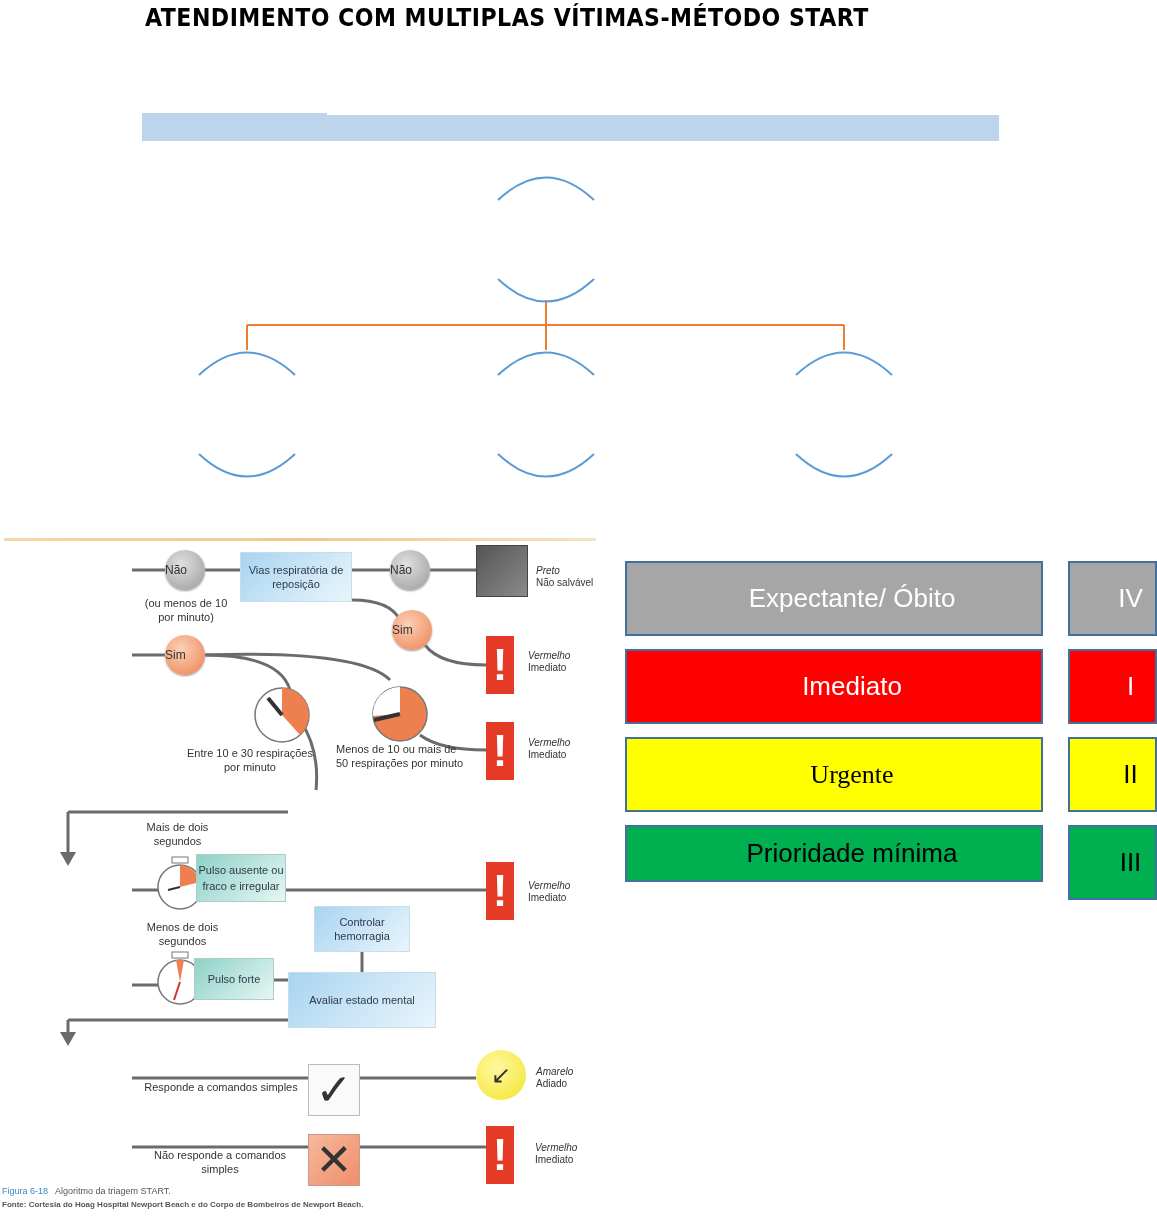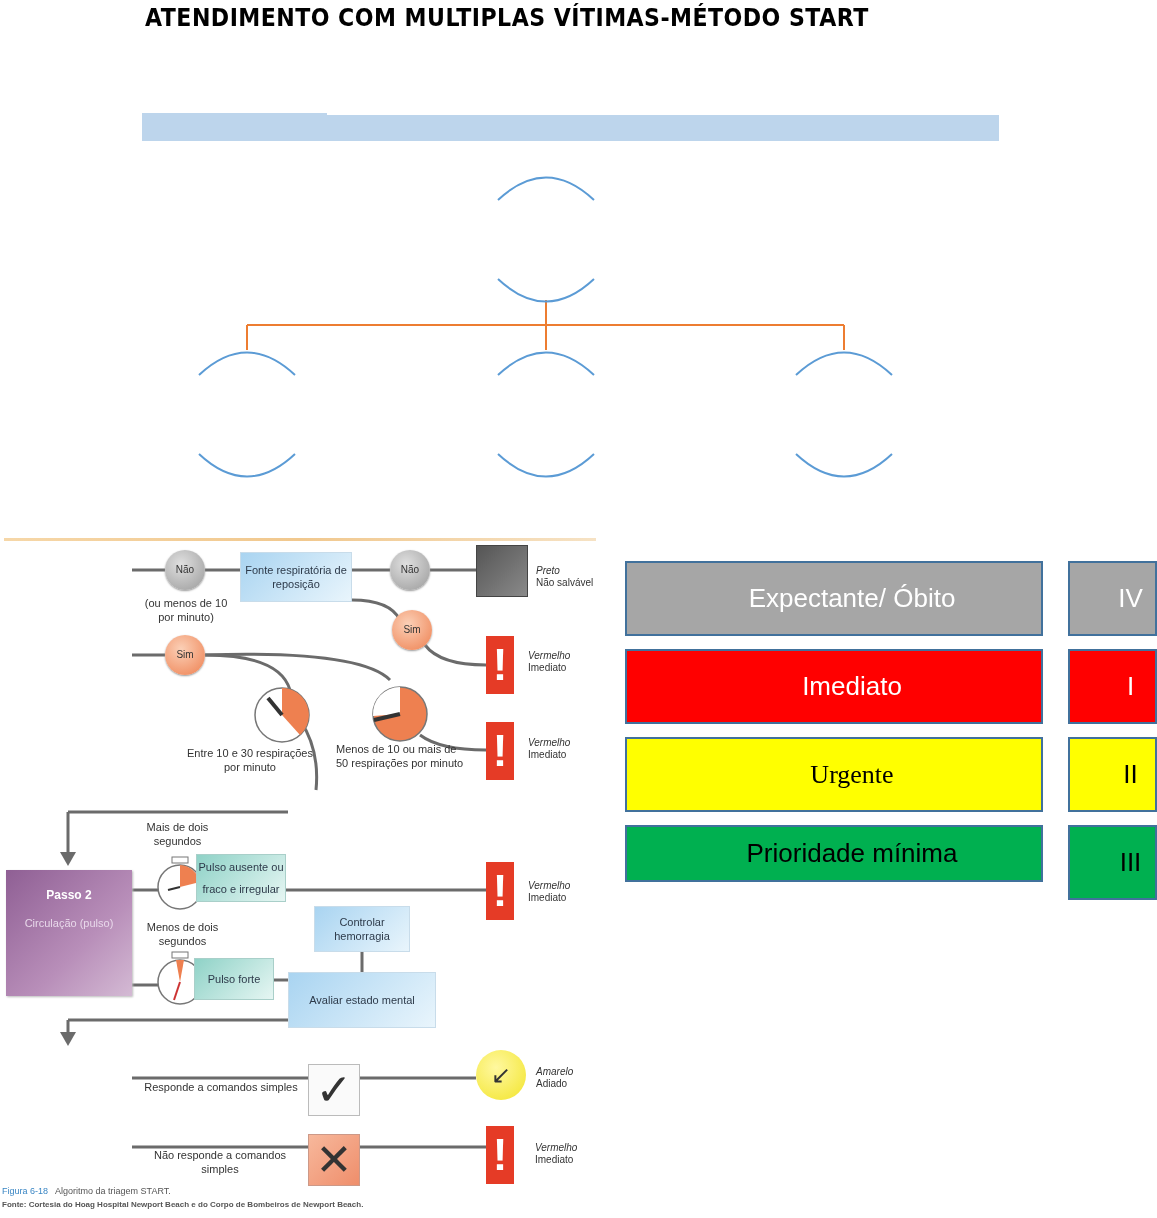--- a/index.html
+++ b/index.html
@@ -8,25 +8,25 @@
   .title { left:145px; top:4px; font-family:"DejaVu Sans", sans-serif; font-weight:bold; font-size:24px; letter-spacing:0.5px; color:#000; transform:scaleX(0.92); transform-origin:left top; white-space:nowrap; }
   .bluebar { left:142px; top:115px; width:857px; height:26px; background:#bdd5ec; }
   .bluebar-tab { left:142px; top:113px; width:185px; height:3px; background:#bdd5ec; }
 
   
   .fig { left:0; top:530px; width:600px; height:688px; background:#fff; }
   .fig .topline { left:4px; top:8px; width:592px; height:3px; background:linear-gradient(to right,#f6d7a8,#f1c88e,#f6e2c4); }
   .passo { width:126px; background:linear-gradient(135deg,#8f5f94,#b88eb9 60%,#d4bad4); color:#fff; text-align:center; box-shadow:1px 1px 2px #bbb; }
   .passo .h { font-weight:bold; font-size:12px; margin-top:18px; }
   .passo .s { font-size:11px; color:#e8d8ea; margin-top:14px; line-height:14px; }
-  .node { width:40px; height:40px; border-radius:50%; font-size:10px; text-align:center; line-height:40px; color:#333; box-shadow:0 1px 2px #999; }
+  .node { width:40px; height:40px; border-radius:50%; font-size:12px; text-align:left; line-height:40px; color:#333; box-shadow:0 1px 2px #999; }
   .node.no { background:radial-gradient(circle at 40% 35%,#e0e0e0,#9a9a9a); }
   .node.yes { background:radial-gradient(circle at 40% 35%,#fbd0b7,#ee8050); }
   .bluebox { background:linear-gradient(135deg,#a9d4f1,#e9f5fc); border:1px solid #c8dcea; color:#2d3a4a; font-size:11px; text-align:center; display:flex; align-items:center; justify-content:center; line-height:14px; }
-  .tealbox { background:linear-gradient(135deg,#8fd2c7,#e6f6f3); border:1px solid #a9cfc9; color:#2d3a4a; font-size:11px; text-align:center; display:flex; align-items:center; justify-content:center; line-height:22px; }
+  .tealbox { background:linear-gradient(135deg,#8fd2c7,#e6f6f3); border:1px solid #a9cfc9; color:#2d3a4a; font-size:11px; text-align:center; display:flex; align-items:center; justify-content:center; line-height:16px; }
   .redbox { width:28px; height:58px; background:#e53b26; color:#fff; font-weight:bold; font-size:44px; text-align:center; line-height:58px; }
   .lbl { font-size:10px; color:#333; line-height:12px; }
   .lbl i { font-style:italic; }
   .small { font-size:11px; color:#333; text-align:center; line-height:14px; }
   .blacksq { width:50px; height:50px; background:linear-gradient(135deg,#555,#8a8a8a); border:1px solid #444; }
   .checkbox { width:50px; height:50px; background:#fafafa; border:1px solid #bbb; font-size:44px; line-height:50px; text-align:center; color:#333; }
   .xbox { width:50px; height:50px; background:linear-gradient(135deg,#f7b89c,#ef8e6b); border:1px solid #c98; font-size:44px; line-height:50px; text-align:center; color:#333; }
   .clock { width:50px; height:50px; border-radius:50%; background:radial-gradient(circle at 40% 35%,#fff8a0,#f2e42a); font-size:24px; line-height:50px; text-align:center; color:#333; }
   .caption { font-size:9px; color:#555; }
   .caption b { color:#3a86c4; font-weight:normal; }
@@ -122,28 +122,24 @@
       <rect x="172" y="327" width="16" height="6" fill="#fff" stroke="#777"></rect>
     </g>
     <g>
       <circle cx="180" cy="452" r="22" fill="#fff" stroke="#777" stroke-width="1.5"></circle>
       <path d="M180 452 L176 430 L184 430 Z" fill="#ee8050"></path>
       <line x1="180" y1="452" x2="174" y2="470" stroke="#c33" stroke-width="2"></line>
       <rect x="172" y="422" width="16" height="6" fill="#fff" stroke="#777"></rect>
     </g>
   </svg>
 
-  <div class="abs passo" style="left:6px;top:340px;height:126px;">
-    <div class="h">Passo 2</div>
-    <div class="s">Circulação (pulso)</div>
-  </div>
 
   <div class="abs node no" style="left:165px;top:20px;">Não</div>
   <div class="abs small" style="left:140px;top:66px;width:92px;">(ou menos de 10 por minuto)</div>
-  <div class="abs bluebox" style="left:240px;top:22px;width:110px;height:48px;">Fonte respiratória de reposição</div>
+  <div class="abs bluebox" style="left:240px;top:22px;width:110px;height:48px;">Vias respiratória de reposição</div>
   <div class="abs node no" style="left:390px;top:20px;">Não</div>
   <div class="abs blacksq" style="left:476px;top:15px;"></div>
   <div class="abs lbl" style="left:536px;top:35px;width:60px;"><i>Preto</i><br><span>Não salvável</span></div>
   <div class="abs node yes" style="left:392px;top:80px;">Sim</div>
   <div class="abs redbox" style="left:486px;top:106px;">!</div>
   <div class="abs lbl" style="left:528px;top:120px;"><i>Vermelho</i><br><span>Imediato</span></div>
 
   <div class="abs node yes" style="left:165px;top:105px;">Sim</div>
   <div class="abs small" style="left:185px;top:216px;width:130px;">Entre 10 e 30 respirações por minuto</div>
   <div class="abs lbl" style="left:336px;top:212px;width:135px;font-size:11px;line-height:14px;">Menos de 10 ou mais de 50 respirações por minuto</div>

